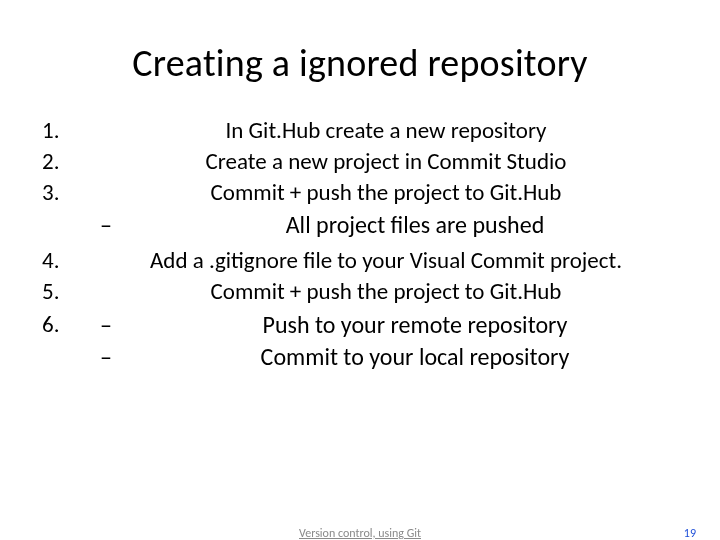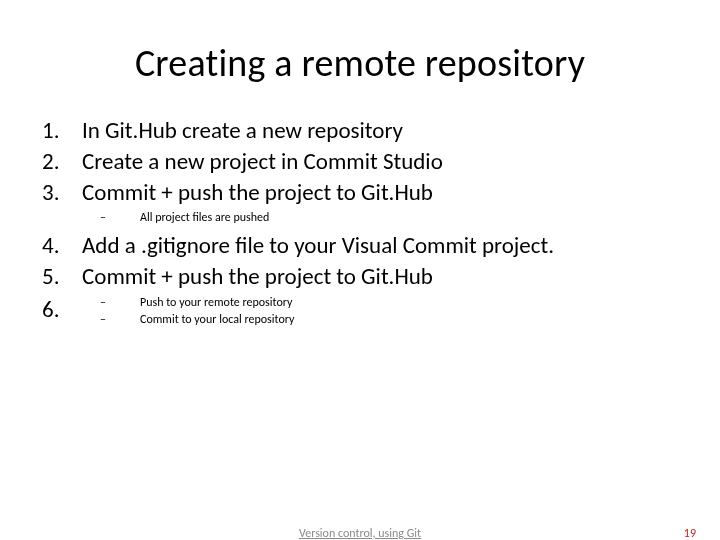--- a/index.html
+++ b/index.html
@@ -13,20 +13,21 @@
   .title {
     font-size: 38px;
     font-weight: 400;
     text-align: center;
     margin: 20px 0 30px 0;
     letter-spacing: 0.2px;
   }
   .body {
     font-size: 23px;
     line-height: 1.25;
+    text-align: center;
   }
   ol.main {
     list-style: none;
     counter-reset: main;
   }
   ol.main > li {
     counter-increment: main;
     margin: 0 0 2px 0;
     padding-left: 52px;
     position: relative;
@@ -37,21 +38,21 @@
     left: 12px;
     top: 0;
   }
   ul.sub {
     list-style: none;
     margin: 4px 0 6px 0;
   }
   ul.sub > li {
     position: relative;
     padding-left: 58px;
-    font-size: 12px;
+    font-size: 24px;
     margin: 2px 0;
   }
   ul.sub > li::before {
     content: "–";
     position: absolute;
     left: 18px;
     top: 0;
   }
   .footer {
     position: absolute;
@@ -63,28 +64,28 @@
   }
   .footer-center {
     position: absolute;
     left: 50%;
     transform: translateX(-50%);
     text-decoration: underline;
   }
   .footer-right {
     position: absolute;
     right: 24px;
-    color: #b91c1c;
+    color: #1d4ed8;
   }
 </style>
 </head>
 <body>
 
 <div class="slide">
-  <h1 class="title">Creating a remote repository</h1>
+  <h1 class="title">Creating a ignored repository</h1>
 
   <div class="body">
     <ol class="main">
       <li>
         <span>In Git.Hub create a new repository</span>
       </li>
       <li>
         <span>Create a new project in Commit Studio</span>
       </li>
       <li>

